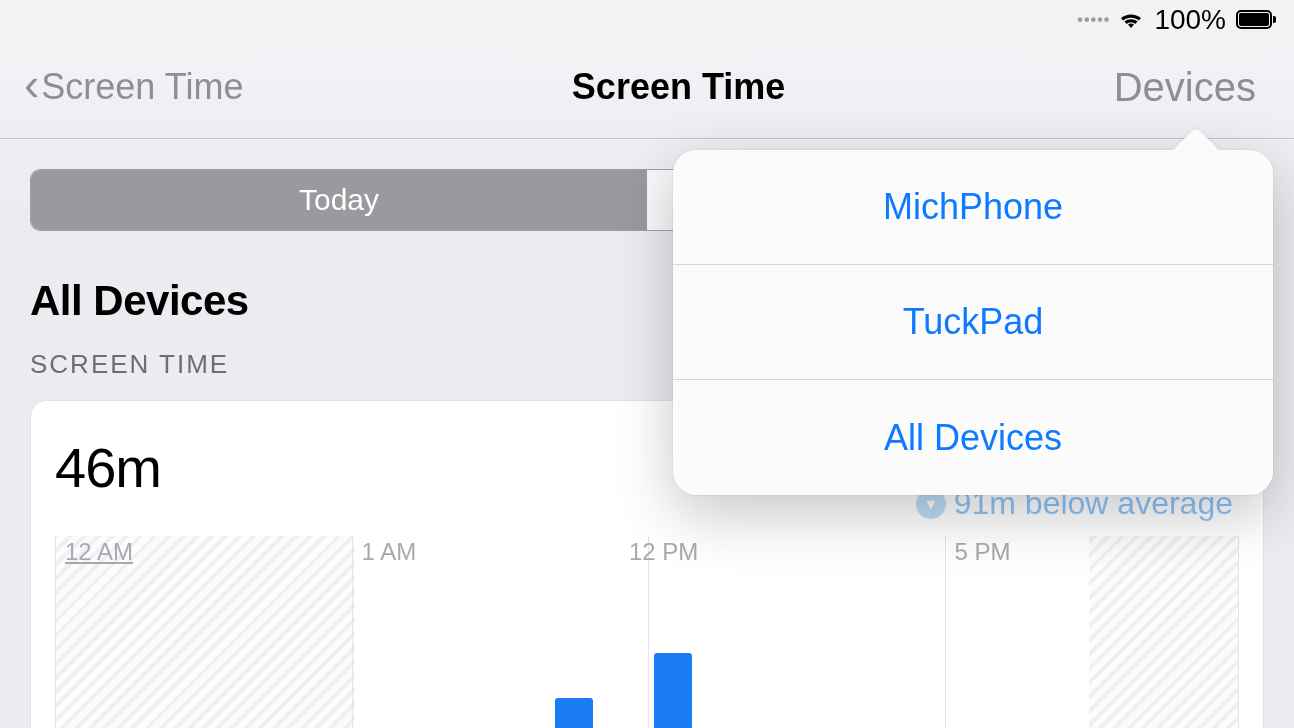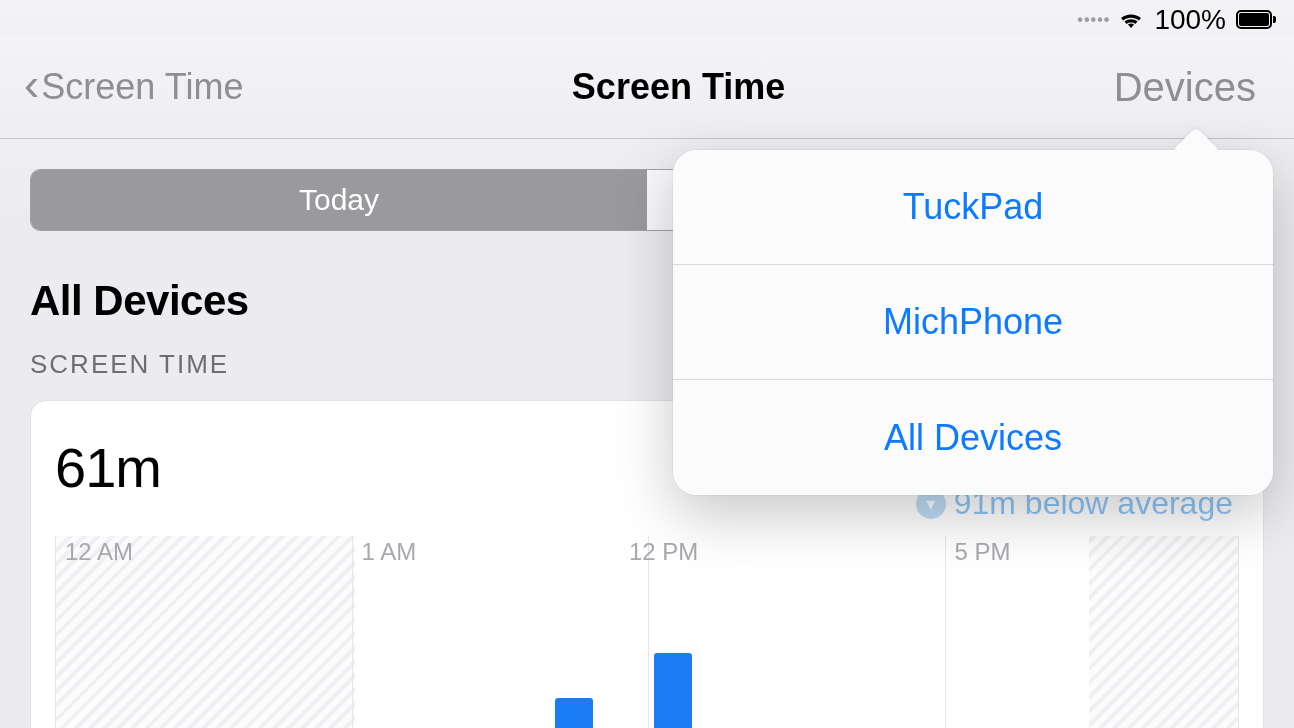--- a/index.html
+++ b/index.html
@@ -182,45 +182,45 @@
 
   <div class="seg">
     <div class="active">Today</div>
     <div class="inactive">Last 7 Days</div>
   </div>
 
   <div class="heading">All Devices</div>
   <div class="subheading">SCREEN TIME</div>
 
   <div class="card">
-    <div class="total-time">61m</div>
+    <div class="total-time">46m</div>
 
     <div class="trend">
       <span class="trend-circle">▾</span>
       <span>91m below average</span>
     </div>
 
     <div class="chart-area">
       <div class="hatch left"></div>
       <div class="hatch right"></div>
 
       <div class="bars">
           <div class="bar" style="height: 50.6667px; left: 499.875px;"></div>
           <div class="bar" style="height: 96px; left: 598.708px;"></div>
         </div>
     <div class="grid-line" style="left: 0px;"></div>
-        <div class="axis-label" style="left: 10px;">12 AM</div>
+        <div class="axis-label" style="left: 10px; text-decoration: underline;">12 AM</div>
         <div class="grid-line" style="left: 296.5px;"></div>
         <div class="axis-label" style="left: 306.5px;">1 AM</div>
         <div class="grid-line" style="left: 593px;"></div>
         <div class="axis-label" style="left: 574px; text-align: center;">12 PM</div>
         <div class="grid-line" style="left: 889.5px;"></div>
         <div class="axis-label" style="left: 899.5px;">5 PM</div>
       </div>
   </div>
 
 </div>
 
 <div class="popover">
+  <div class="popover-item">MichPhone</div>
   <div class="popover-item">TuckPad</div>
-  <div class="popover-item">MichPhone</div>
   <div class="popover-item">All Devices</div>
 </div>
 
 </body></html>

